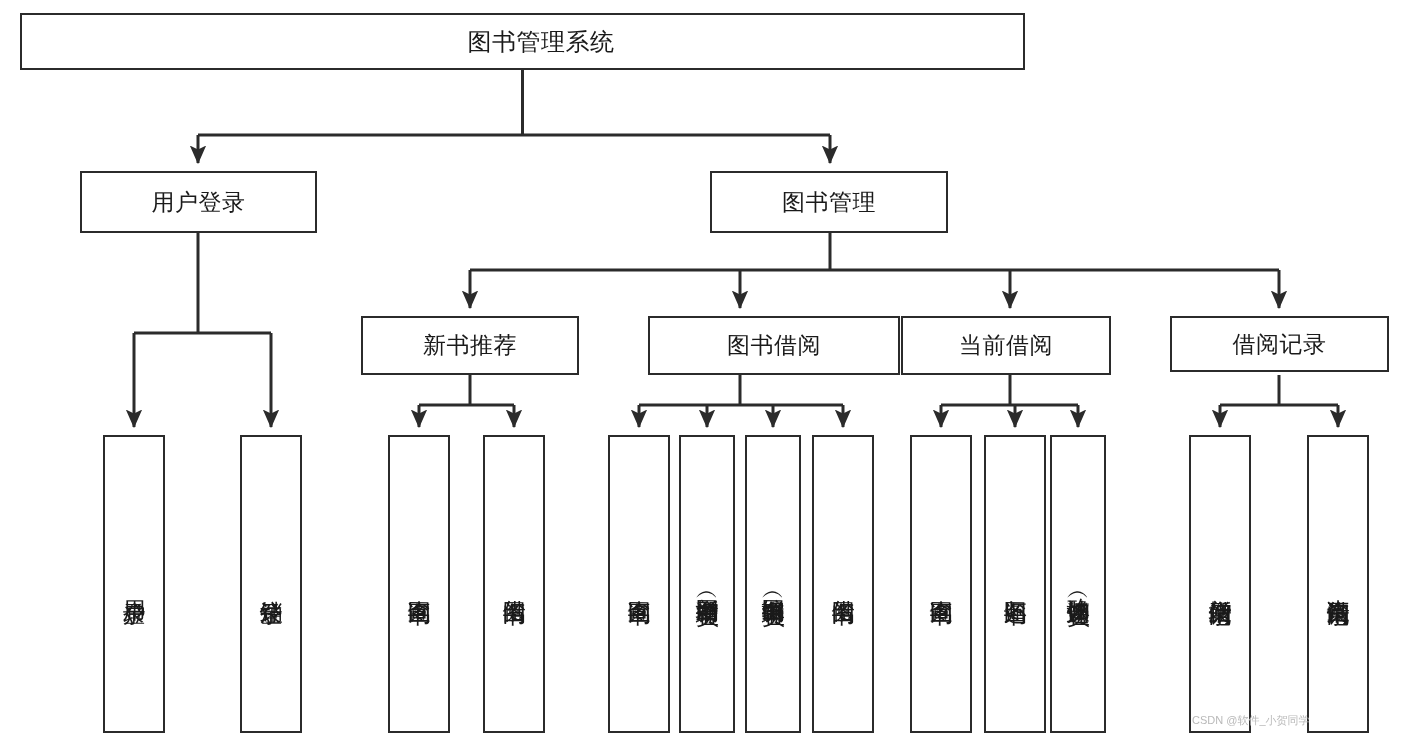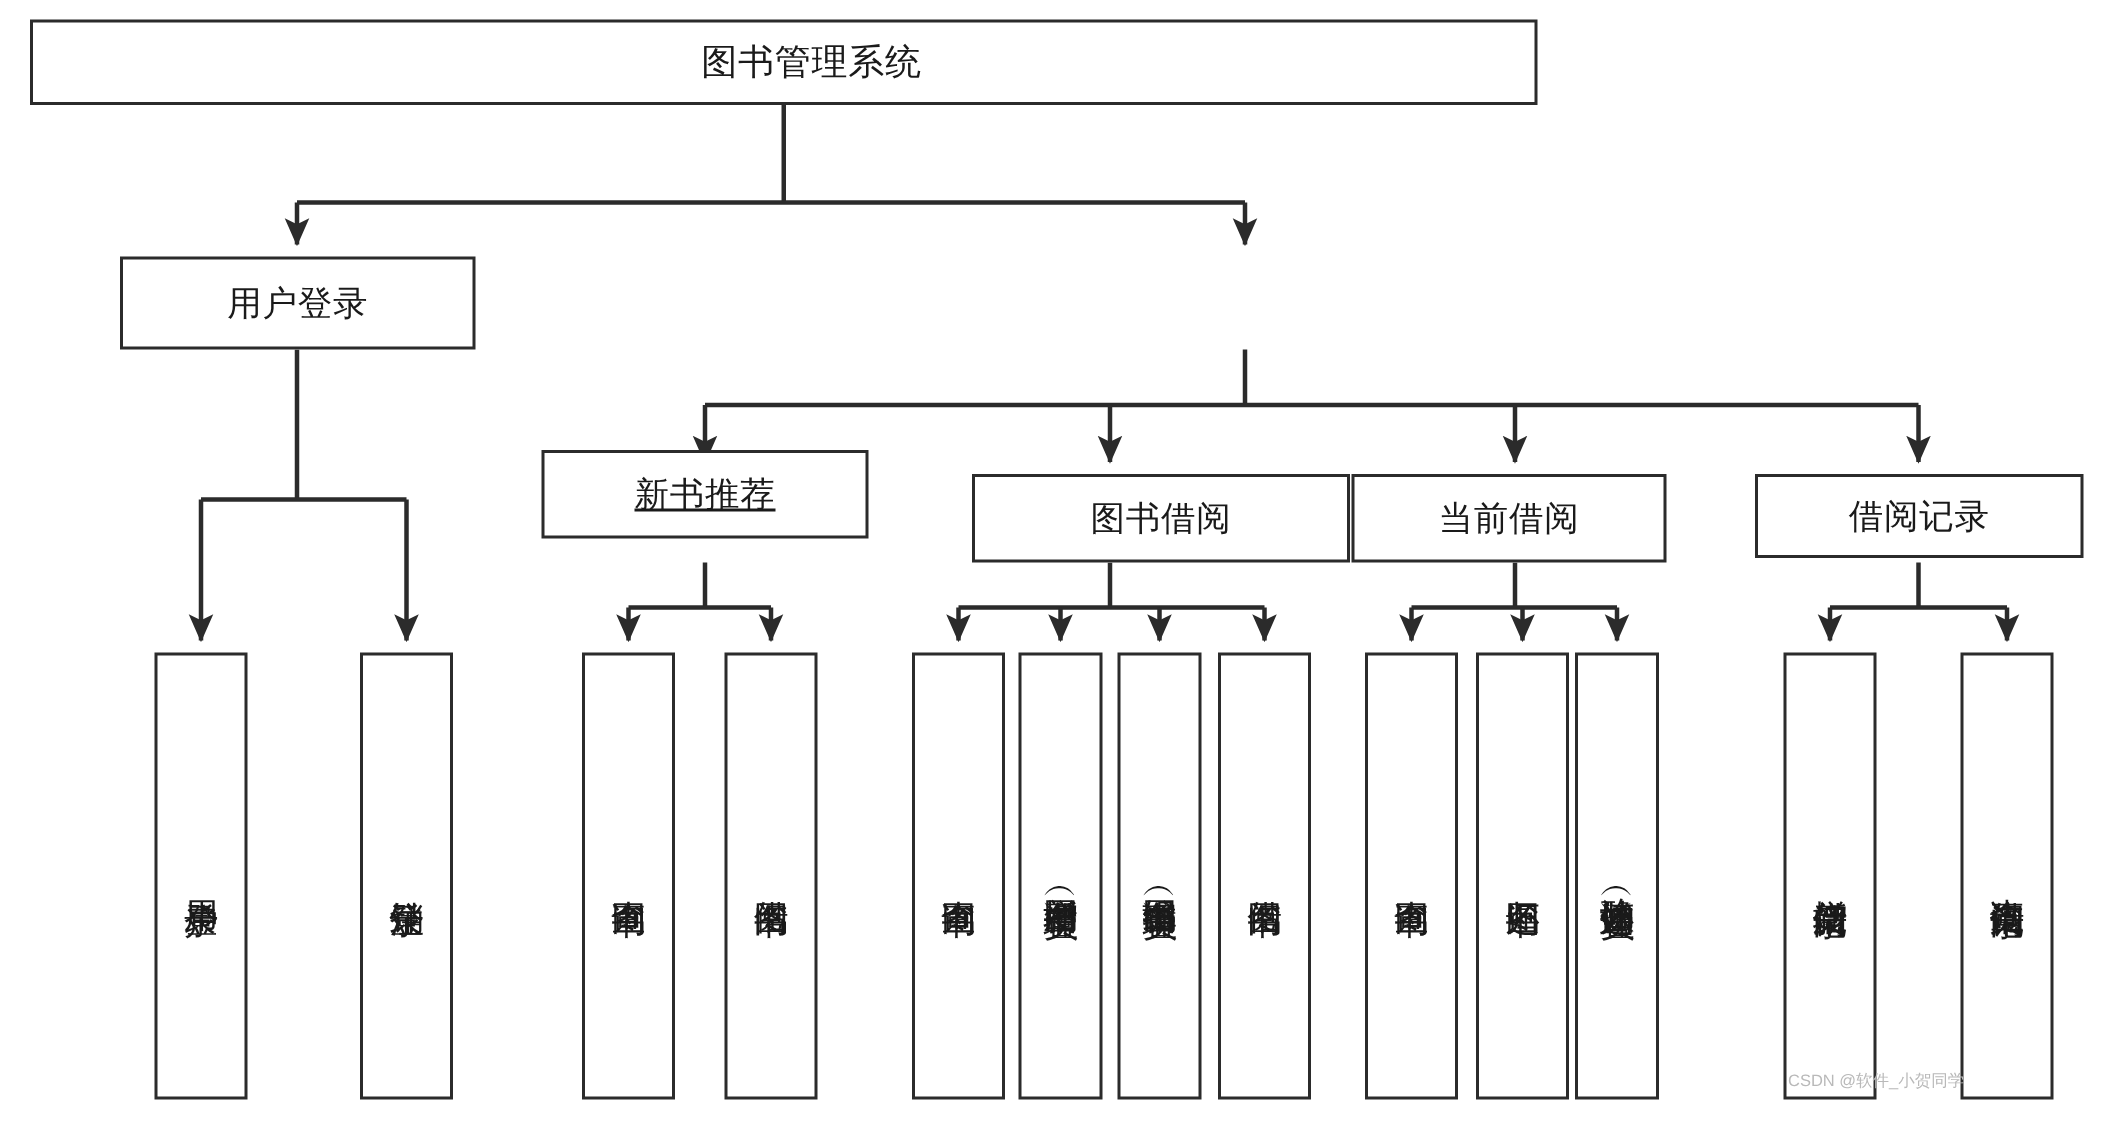--- a/index.html
+++ b/index.html
@@ -130,22 +130,25 @@
     </g>
   </svg>
 
   <div class="node horiz root" style="left:20px; top:13px; width:1005px; height:57px;padding-left:37px;">
     <span class="lbl">图书管理系统</span>
   </div>
 
   <div class="node horiz" style="left:80px; top:171px; width:237px; height:62px;">
     <span class="lbl">用户登录</span>
   </div>
-
-  <div class="node horiz" style="left:361px; top:300px; width:218px; height:59px;text-decoration:underline;">
+  <div class="node horiz" style="left:710px; top:171px; width:238px; height:62px;">
+    <span class="lbl">图书管理</span>
+  </div>
+
+  <div class="node horiz" style="left:361px; top:316px; width:218px; height:59px;">
     <span class="lbl">新书推荐</span>
   </div>
   <div class="node horiz" style="left:648px; top:316px; width:252px; height:59px;">
     <span class="lbl">图书借阅</span>
   </div>
   <div class="node horiz" style="left:901px; top:316px; width:210px; height:59px;">
     <span class="lbl">当前借阅</span>
   </div>
   <div class="node horiz" style="left:1170px; top:316px; width:219px; height:56px;">
     <span class="lbl">借阅记录</span>

